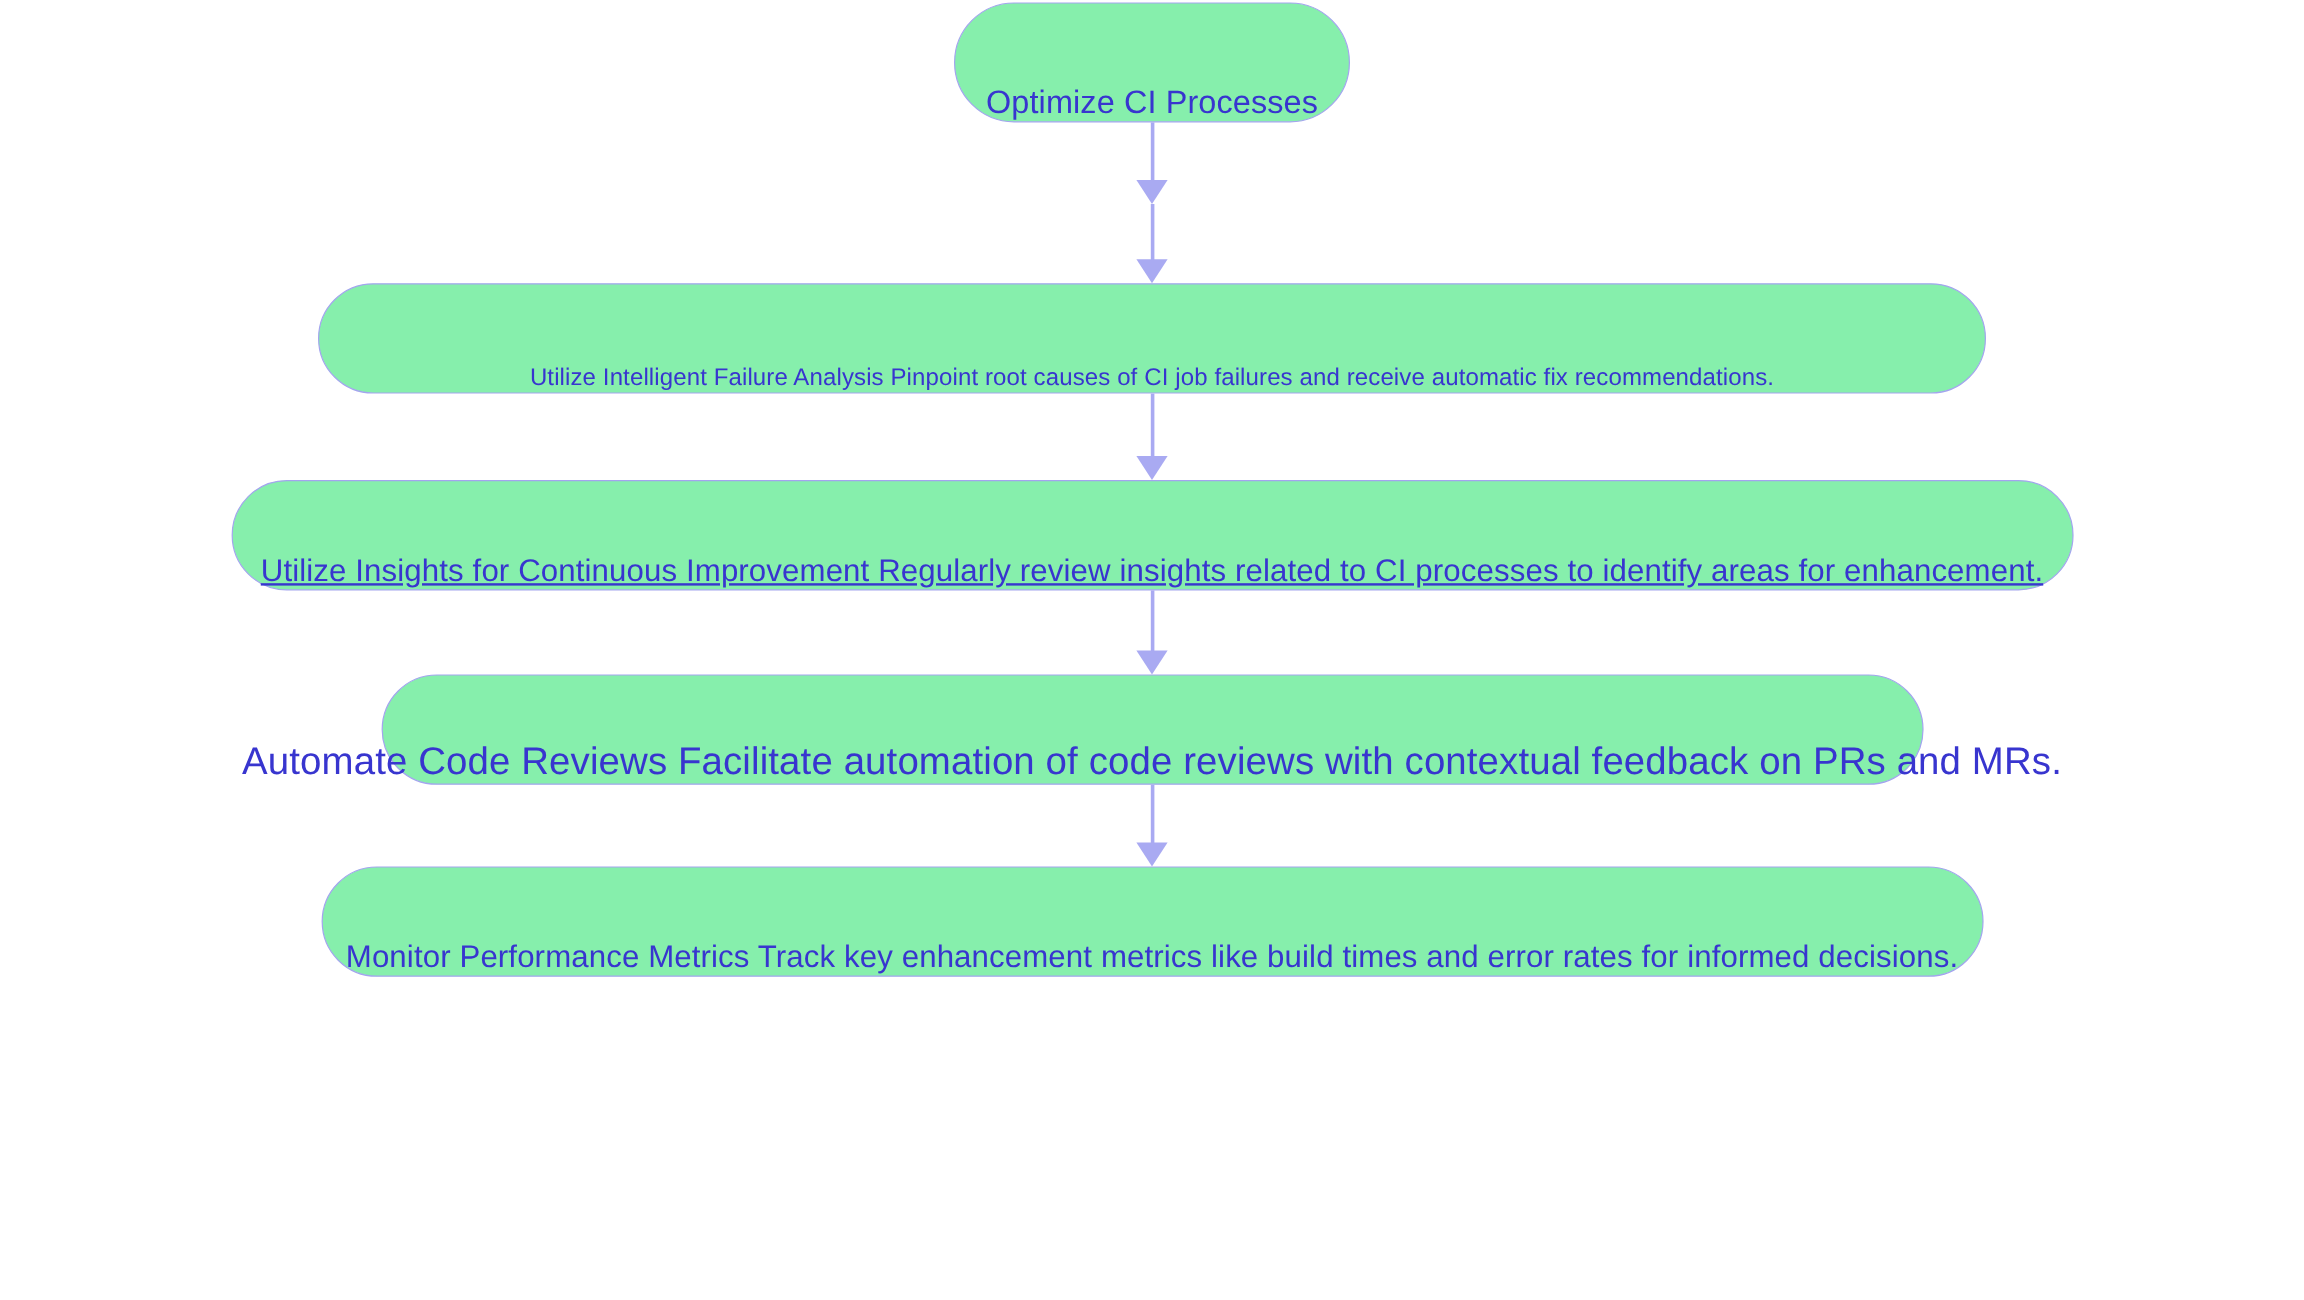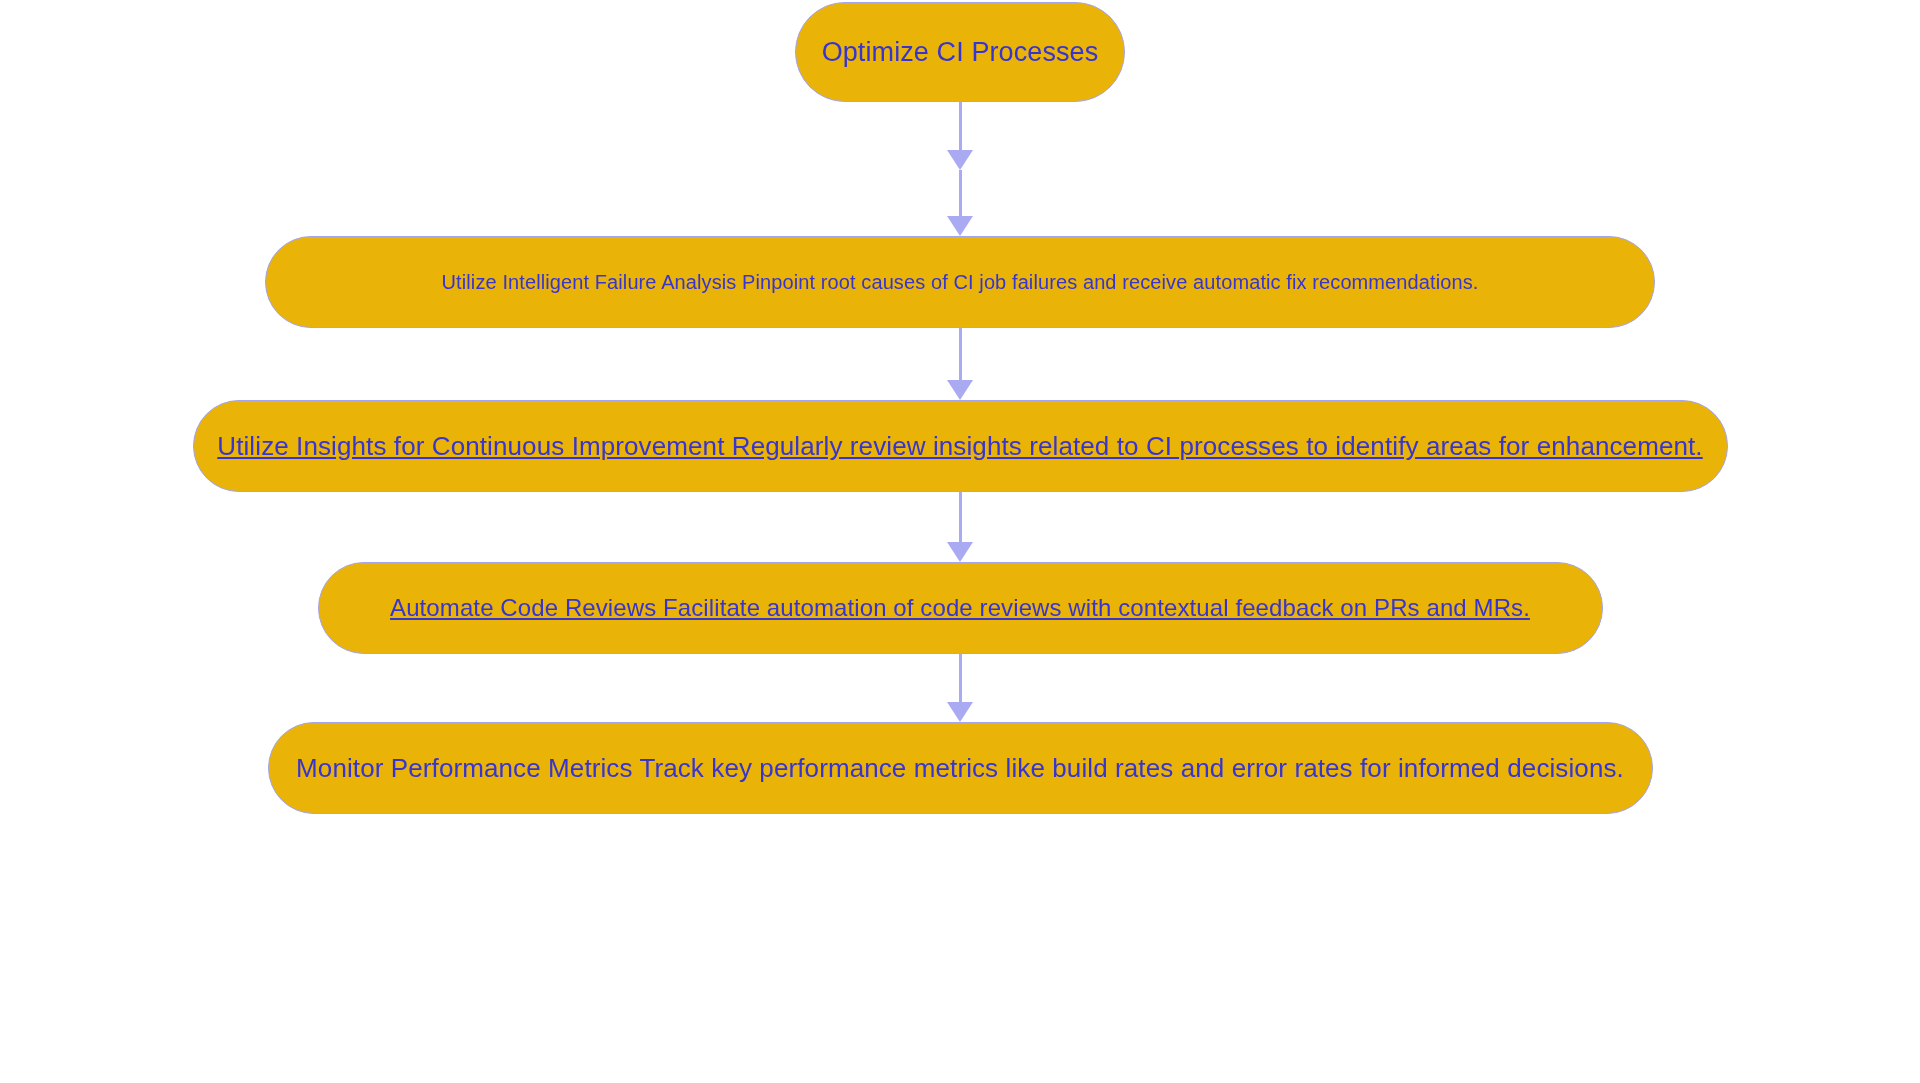--- a/index.html
+++ b/index.html
@@ -28,42 +28,42 @@
     width: 1920px;
     height: 1083px;
     display: flex;
     flex-direction: column;
     align-items: center;
   }
 
   .node {
     box-sizing: border-box;
     display: flex;
-    align-items: center;
+    align-items: flex-end;
     justify-content: center;
-    background: #eab308;
+    background: #86efac;
     border: 1.6px solid #a3a5ee;
     border-radius: 999px;
     color: #3835cf;
     text-align: center;
     white-space: nowrap;
     letter-spacing: 0.1px;
   }
 
   .node-label {
     display: block;
     padding: 0 26px;
   }
 
   
   .node-0 { width: 330px;  height: 100px; margin-top: 2px;  font-size: 27px; }
   .node-1 { width: 1405px; height: 92px;  font-size: 26px; }
   .node-2 { width: 1390px; height: 92px;  font-size: 20px; }
   .node-3 { width: 1535px; height: 92px;  font-size: 26px; text-decoration: underline; }
-  .node-4 { width: 1285px; height: 92px;  font-size: 24px; text-decoration: underline; }
+  .node-4 { width: 1285px; height: 92px;  font-size: 32px; }
   .node-5 { width: 1385px; height: 92px;  font-size: 26px; }
 
   .connector {
     position: relative;
     width: 26px;
     display: flex;
     flex-direction: column;
     align-items: center;
     justify-content: flex-start;
   }
@@ -130,17 +130,17 @@
     <div class="node node-4">
       <span class="node-label">Automate Code Reviews Facilitate automation of code reviews with contextual feedback on PRs and MRs.</span>
     </div>
 
     <div class="connector gap-4">
       <div class="connector-line"></div>
       <div class="connector-head"></div>
     </div>
 
     <div class="node node-5">
-      <span class="node-label">Monitor Performance Metrics Track key performance metrics like build rates and error rates for informed decisions.</span>
+      <span class="node-label">Monitor Performance Metrics Track key enhancement metrics like build times and error rates for informed decisions.</span>
     </div>
 
   </div>
 </div>
 
 </body></html>

